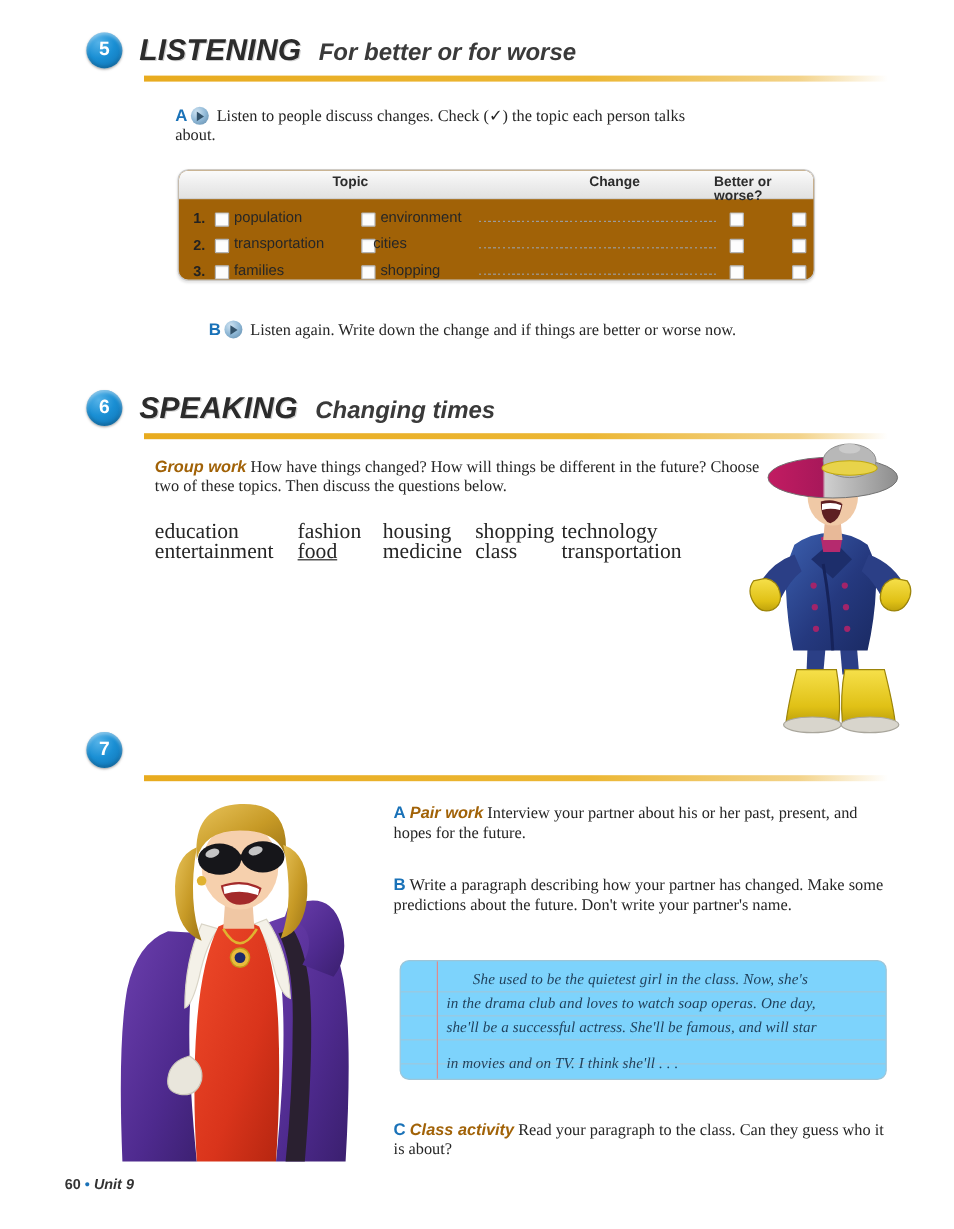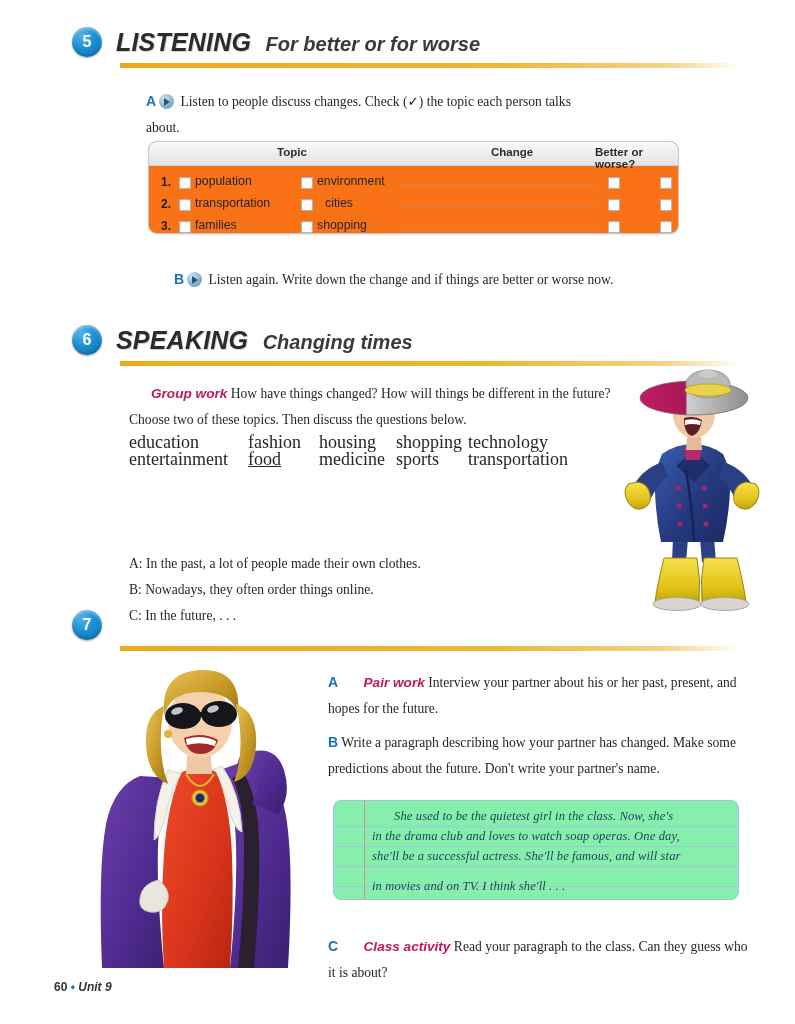--- a/index.html
+++ b/index.html
@@ -30,43 +30,42 @@
   }
   .rule{
     position:absolute;height:5px;
     background:linear-gradient(to bottom,#f2c14a 0%, #e8ab1f 55%, #cf8f10 100%);
   }
   .rule.fade{
     background:linear-gradient(to right,#e8ab1f 0%, #ecb734 60%, #f3d38a 88%, #ffffff 100%);
   }
 
   
-  .txt{position:absolute;font-size:13.6px;line-height:26px;color:#262626;}
+  .txt{position:absolute;font-size:13.6px;line-height:16px;color:#262626;}
   .letter{
     font-family:"Liberation Sans",sans-serif;font-weight:bold;
     color:#1a72b8;font-size:14px;
   }
   .cue{
     font-family:"Liberation Sans",sans-serif;font-weight:bold;font-style:italic;
-    color:#be185d;
-    margin-left:22px;
+    color:#a16207;
   }
   .audio-icon{
     display:inline-block;width:15px;height:15px;border-radius:50%;
     background:radial-gradient(circle at 35% 30%, #cfe3f2 0%, #8fb8d6 50%, #5f88a8 100%);
     position:relative;vertical-align:-3px;margin:0 3px;
   }
   .audio-icon::after{
     content:"";position:absolute;left:5px;top:3.5px;
     border-left:6px solid #33536b;border-top:4px solid transparent;border-bottom:4px solid transparent;
   }
 
   
   .tbl{
-    position:absolute;border:1px solid #c9c9c9;border-radius:9px;background:#f97316;
+    position:absolute;border:1px solid #c9c9c9;border-radius:9px;background:#a16207;
     box-shadow:0 1px 2px rgba(0,0,0,.10);overflow:hidden;
   }
   .tbl-head{
     height:23px;position:relative;
     background:linear-gradient(to bottom,#fbfbfb 0%, #ededed 52%, #e2e2e2 100%);
     border-bottom:1px solid #cfcfcf;
   }
   .tbl-head span{
     position:absolute;top:4px;font-family:"Liberation Sans",sans-serif;
     font-weight:bold;font-size:11.5px;color:#2c2c2c;
@@ -89,21 +88,21 @@
     position:absolute;top:11px;height:1px;
     background-image:repeating-linear-gradient(to right,#9b9b9b 0 2px,transparent 2px 4px);
   }
 
   
   .words{position:absolute;font-size:18px;line-height:17px;color:#262626;}
   .words .col{position:absolute;}
 
   
   .hw{
-    position:absolute;border:1px solid #9dc5d8;border-radius:8px;background:#86efac;
+    position:absolute;border:1px solid #9dc5d8;border-radius:8px;background:#7dd3fc;
     overflow:hidden;
   }
   .hw-line{position:absolute;left:0;right:0;height:1px;background:#9dc8dc;}
   .hw-margin{position:absolute;top:0;bottom:0;width:1px;background:#e08b8b;}
   .hw-txt{
     position:absolute;font-family:"Liberation Serif",serif;font-style:italic;
     font-size:12.6px;color:#1f3f5a;white-space:nowrap;letter-spacing:.1px;
   }
 
   
@@ -153,21 +152,21 @@
         <span class="dots" style="left:250px;width:198px;"></span>
         <span class="cbx" style="left:459px;"></span>
         <span class="cbx" style="left:511px;"></span>
       </div>
 
       <div class="row" style="top:29px;">
         <span class="rownum">2.</span>
         <span class="cbx" style="left:30px;"></span>
         <span class="opt" style="left:46px;">transportation</span>
         <span class="cbx" style="left:152px;"></span>
-        <span class="opt" style="left:176px;">cities</span>
+        <span class="opt" style="left:162px;">cities</span>
         <span class="dots" style="left:250px;width:198px;"></span>
         <span class="cbx" style="left:459px;"></span>
         <span class="cbx" style="left:511px;"></span>
       </div>
 
       <div class="row" style="top:51px;">
         <span class="rownum">3.</span>
         <span class="cbx" style="left:30px;"></span>
         <span class="opt" style="left:46px;">families</span>
         <span class="cbx" style="left:152px;"></span>
@@ -200,31 +199,26 @@
   </div>
 
   <div class="words" style="left:129px;top:434px;width:430px;height:36px;">
     <div class="col" style="left:0px;top:0px;">education</div>
     <div class="col" style="left:0px;top:17px;text-align:right;">entertainment</div>
     <div class="col" style="left:119px;top:0px;">fashion</div>
     <div class="col" style="left:119px;top:17px;text-decoration:underline;">food</div>
     <div class="col" style="left:190px;top:0px;">housing</div>
     <div class="col" style="left:190px;top:17px;">medicine</div>
     <div class="col" style="left:267px;top:0px;">shopping</div>
-    <div class="col" style="left:267px;top:17px;">sports</div>
+    <div class="col" style="left:267px;top:17px;">class</div>
     <div class="col" style="left:339px;top:0px;">technology</div>
     <div class="col" style="left:339px;top:17px;">transportation</div>
   </div>
 
 
-  <div class="txt" style="left:129px;top:551px;">
-    <div>A: In the past, a lot of people made their own clothes.</div>
-    <div>B: Nowadays, they often order things online.</div>
-    <div>C: In the future, . . .</div>
-  </div>
 
   <svg class="art" style="left:612px;top:366px;" width="160" height="275" viewBox="0 0 160 275">
     <defs>
       <linearGradient id="coat" x1="0" y1="0" x2="1" y2="1">
         <stop offset="0%" stop-color="#3b5fae"></stop>
           <stop offset="55%" stop-color="#25397f"></stop>
           <stop offset="100%" stop-color="#1a2a63"></stop>
       </linearGradient>
       <linearGradient id="boot" x1="0" y1="0" x2="0" y2="1">
         <stop offset="0%" stop-color="#f6e04a"></stop>

